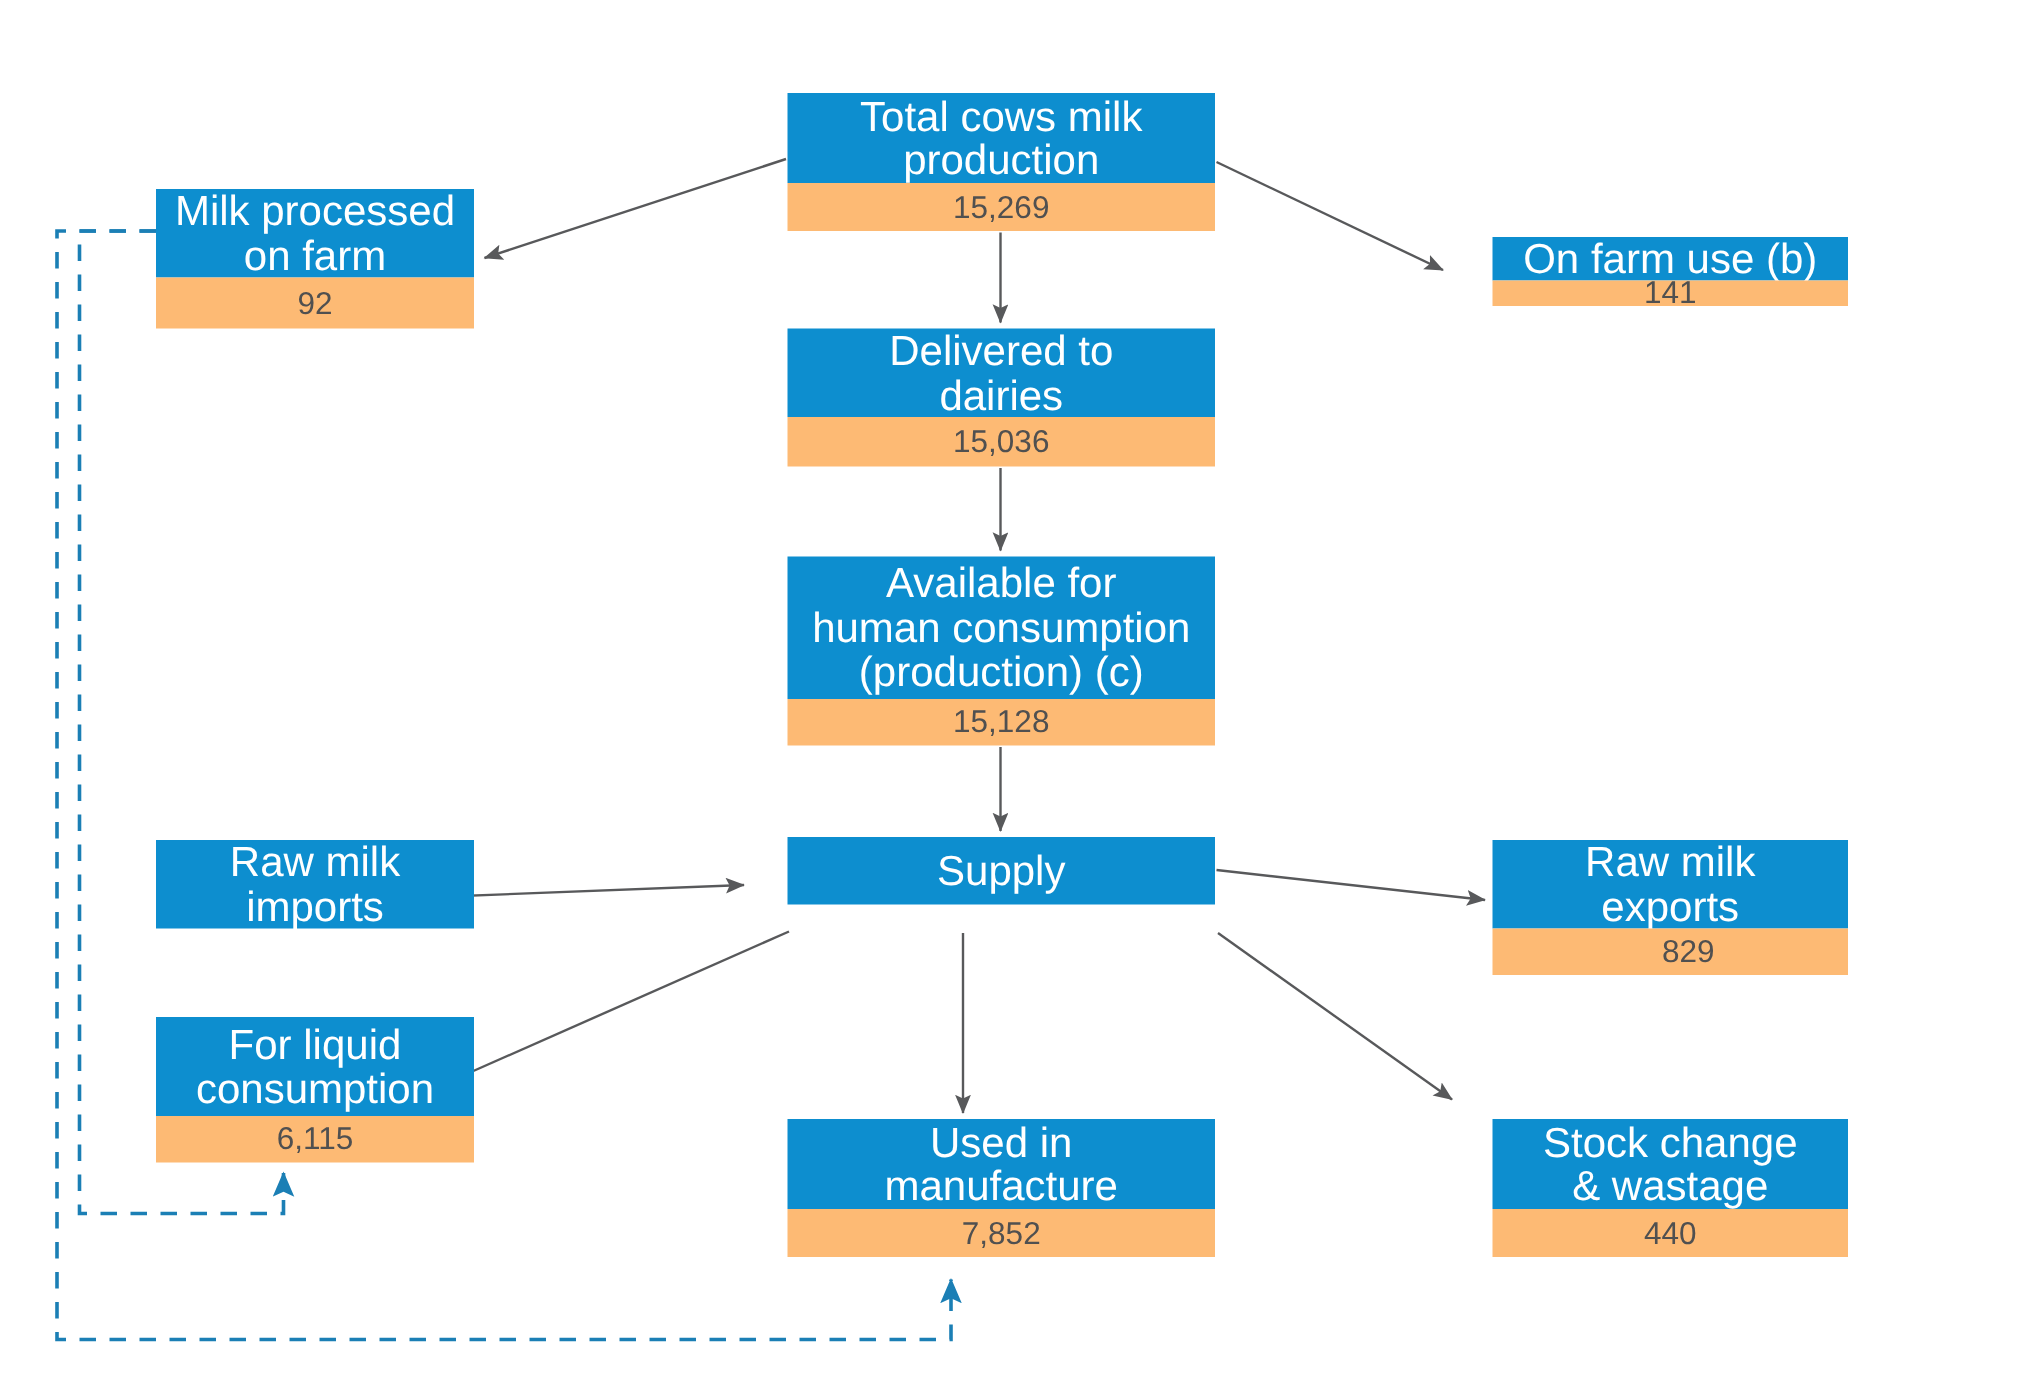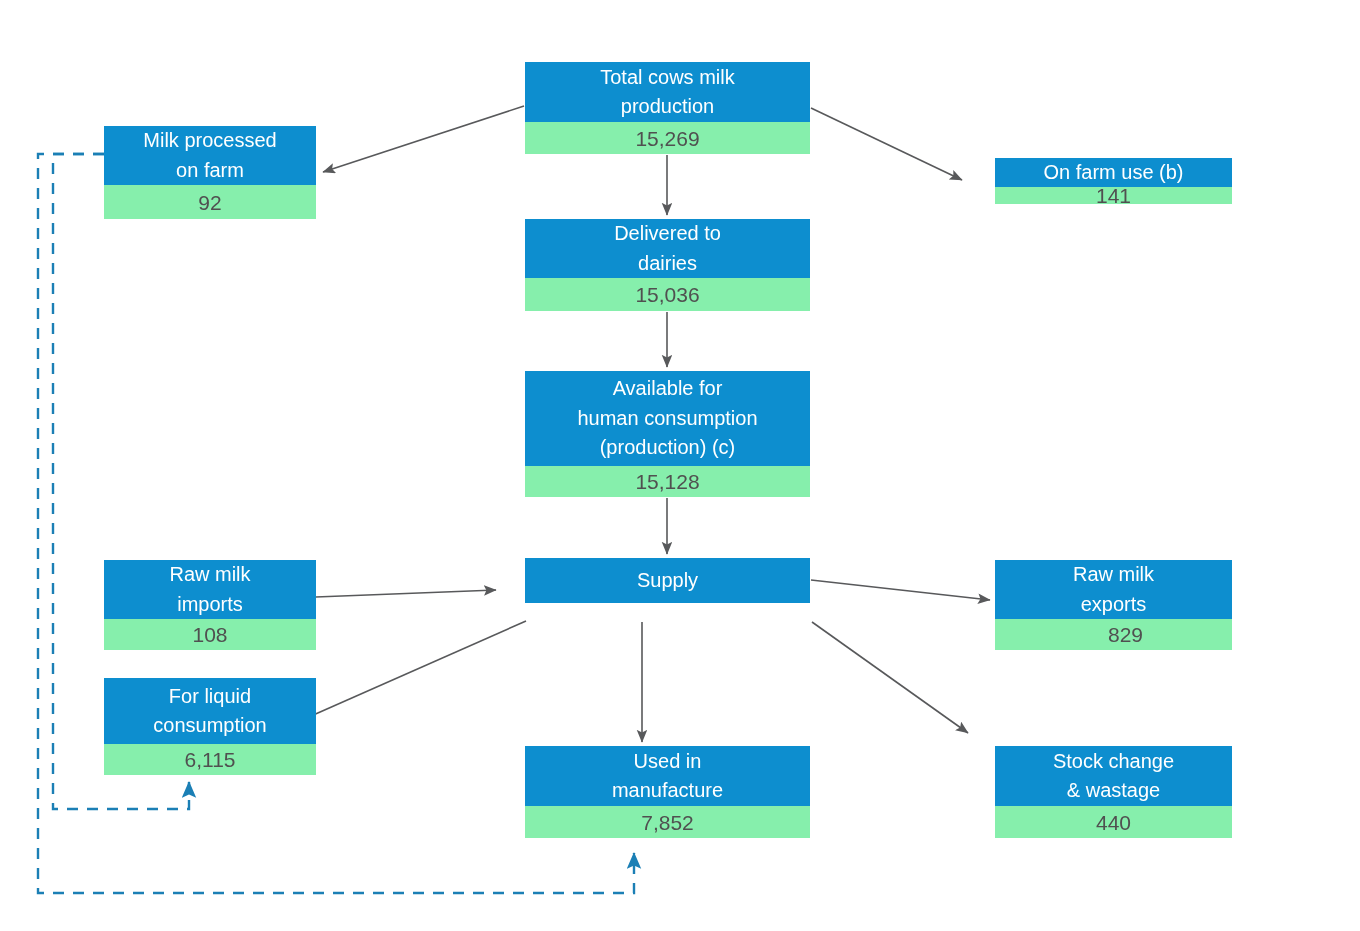--- a/index.html
+++ b/index.html
@@ -28,32 +28,32 @@
   }
   .node {
     position: absolute;
     box-sizing: border-box;
     display: flex;
     flex-direction: column;
   }
   .node-header {
     background: #0d8ecf;
     color: #ffffff;
-    font-size: 20px;
+    font-size: 28px;
     line-height: 29.5px;
     text-align: center;
     display: flex;
     align-items: center;
     justify-content: center;
     box-sizing: border-box;
     padding: 0 4px;
     white-space: pre-line;
   }
   .node-value {
-    background: #86efac;
+    background: #fdba74;
     color: #505050;
     font-size: 21px;
     line-height: 31px;
     text-align: right;
     display: flex;
     align-items: center;
     justify-content: center;
     box-sizing: border-box;
   }
 </style>
@@ -127,21 +127,20 @@
     <div class="node-value" style="height:31px;">15,128</div>
   </div>
 
   <div class="node" style="left:525px; top:558px; width:285px;">
     <div class="node-header" style="height:45px;">Supply</div>
   </div>
 
   <div class="node" style="left:104px; top:560px; width:212px;">
     <div class="node-header" style="height:59px;">Raw milk
 imports</div>
-    <div class="node-value" style="height:31px;">108</div>
   </div>
 
   <div class="node" style="left:995px; top:560px; width:237px;">
     <div class="node-header" style="height:59px;">Raw milk
 exports</div>
     <div class="node-value" style="height:31px;padding-left:24px;">829</div>
   </div>
 
   <div class="node" style="left:104px; top:678px; width:212px;">
     <div class="node-header" style="height:66px;">For liquid

